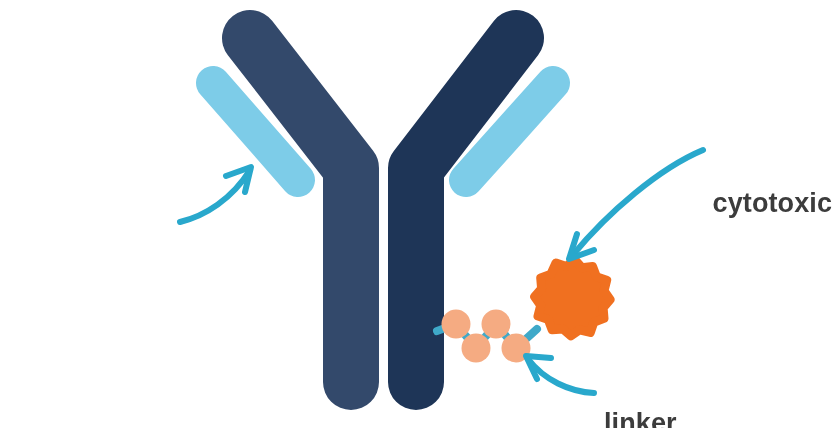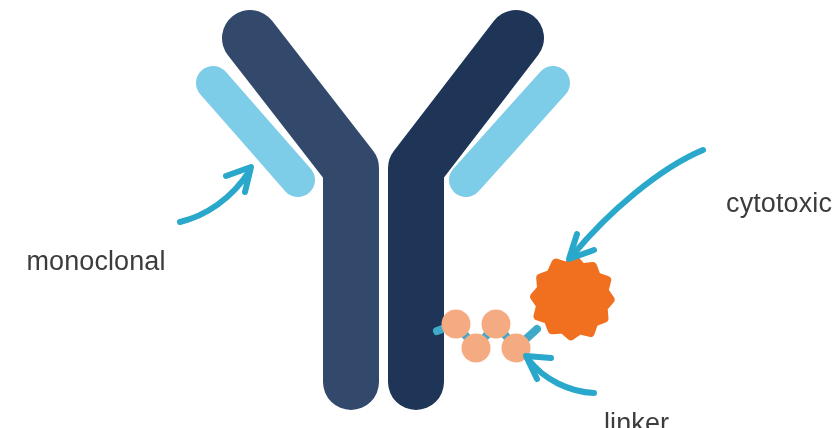--- a/index.html
+++ b/index.html
@@ -20,21 +20,21 @@
     left: 0;
     top: 0;
     width: 840px;
     height: 428px;
   }
   .label {
     position: absolute;
     color: #3c3c3c;
     font-family: "Liberation Sans", sans-serif;
     font-size: 27px;
-    font-weight: 400;
+    font-weight: 700;
     line-height: 34px;
     letter-spacing: 0.1px;
     white-space: pre;
   }
   #label-mab {
     left: 16px;
     top: 176px;
     width: 160px;
     text-align: center;
   }
@@ -108,21 +108,20 @@
       <path d="M 594,250 L 569,259 L 577,234" fill="none" stroke="#29a8cc" stroke-width="6" stroke-linecap="round" stroke-linejoin="round"></path>
     </g>
 
     <g>
       <path d="M 594,393 C 570,392 544,380 528,359" fill="none" stroke="#29a8cc" stroke-width="6" stroke-linecap="round"></path>
       <path d="M 551,358 L 526,356 L 537,379" fill="none" stroke="#29a8cc" stroke-width="6" stroke-linecap="round" stroke-linejoin="round"></path>
     </g>
   </svg>
 
   <div class="label" id="label-mab">
-    <div>monoclonal</div>
   </div>
 
   <div class="label" id="label-payload">
     <div>cytotoxic</div>
   </div>
 
   <div class="label" id="label-linker">linker</div>
 
 </div>
 

